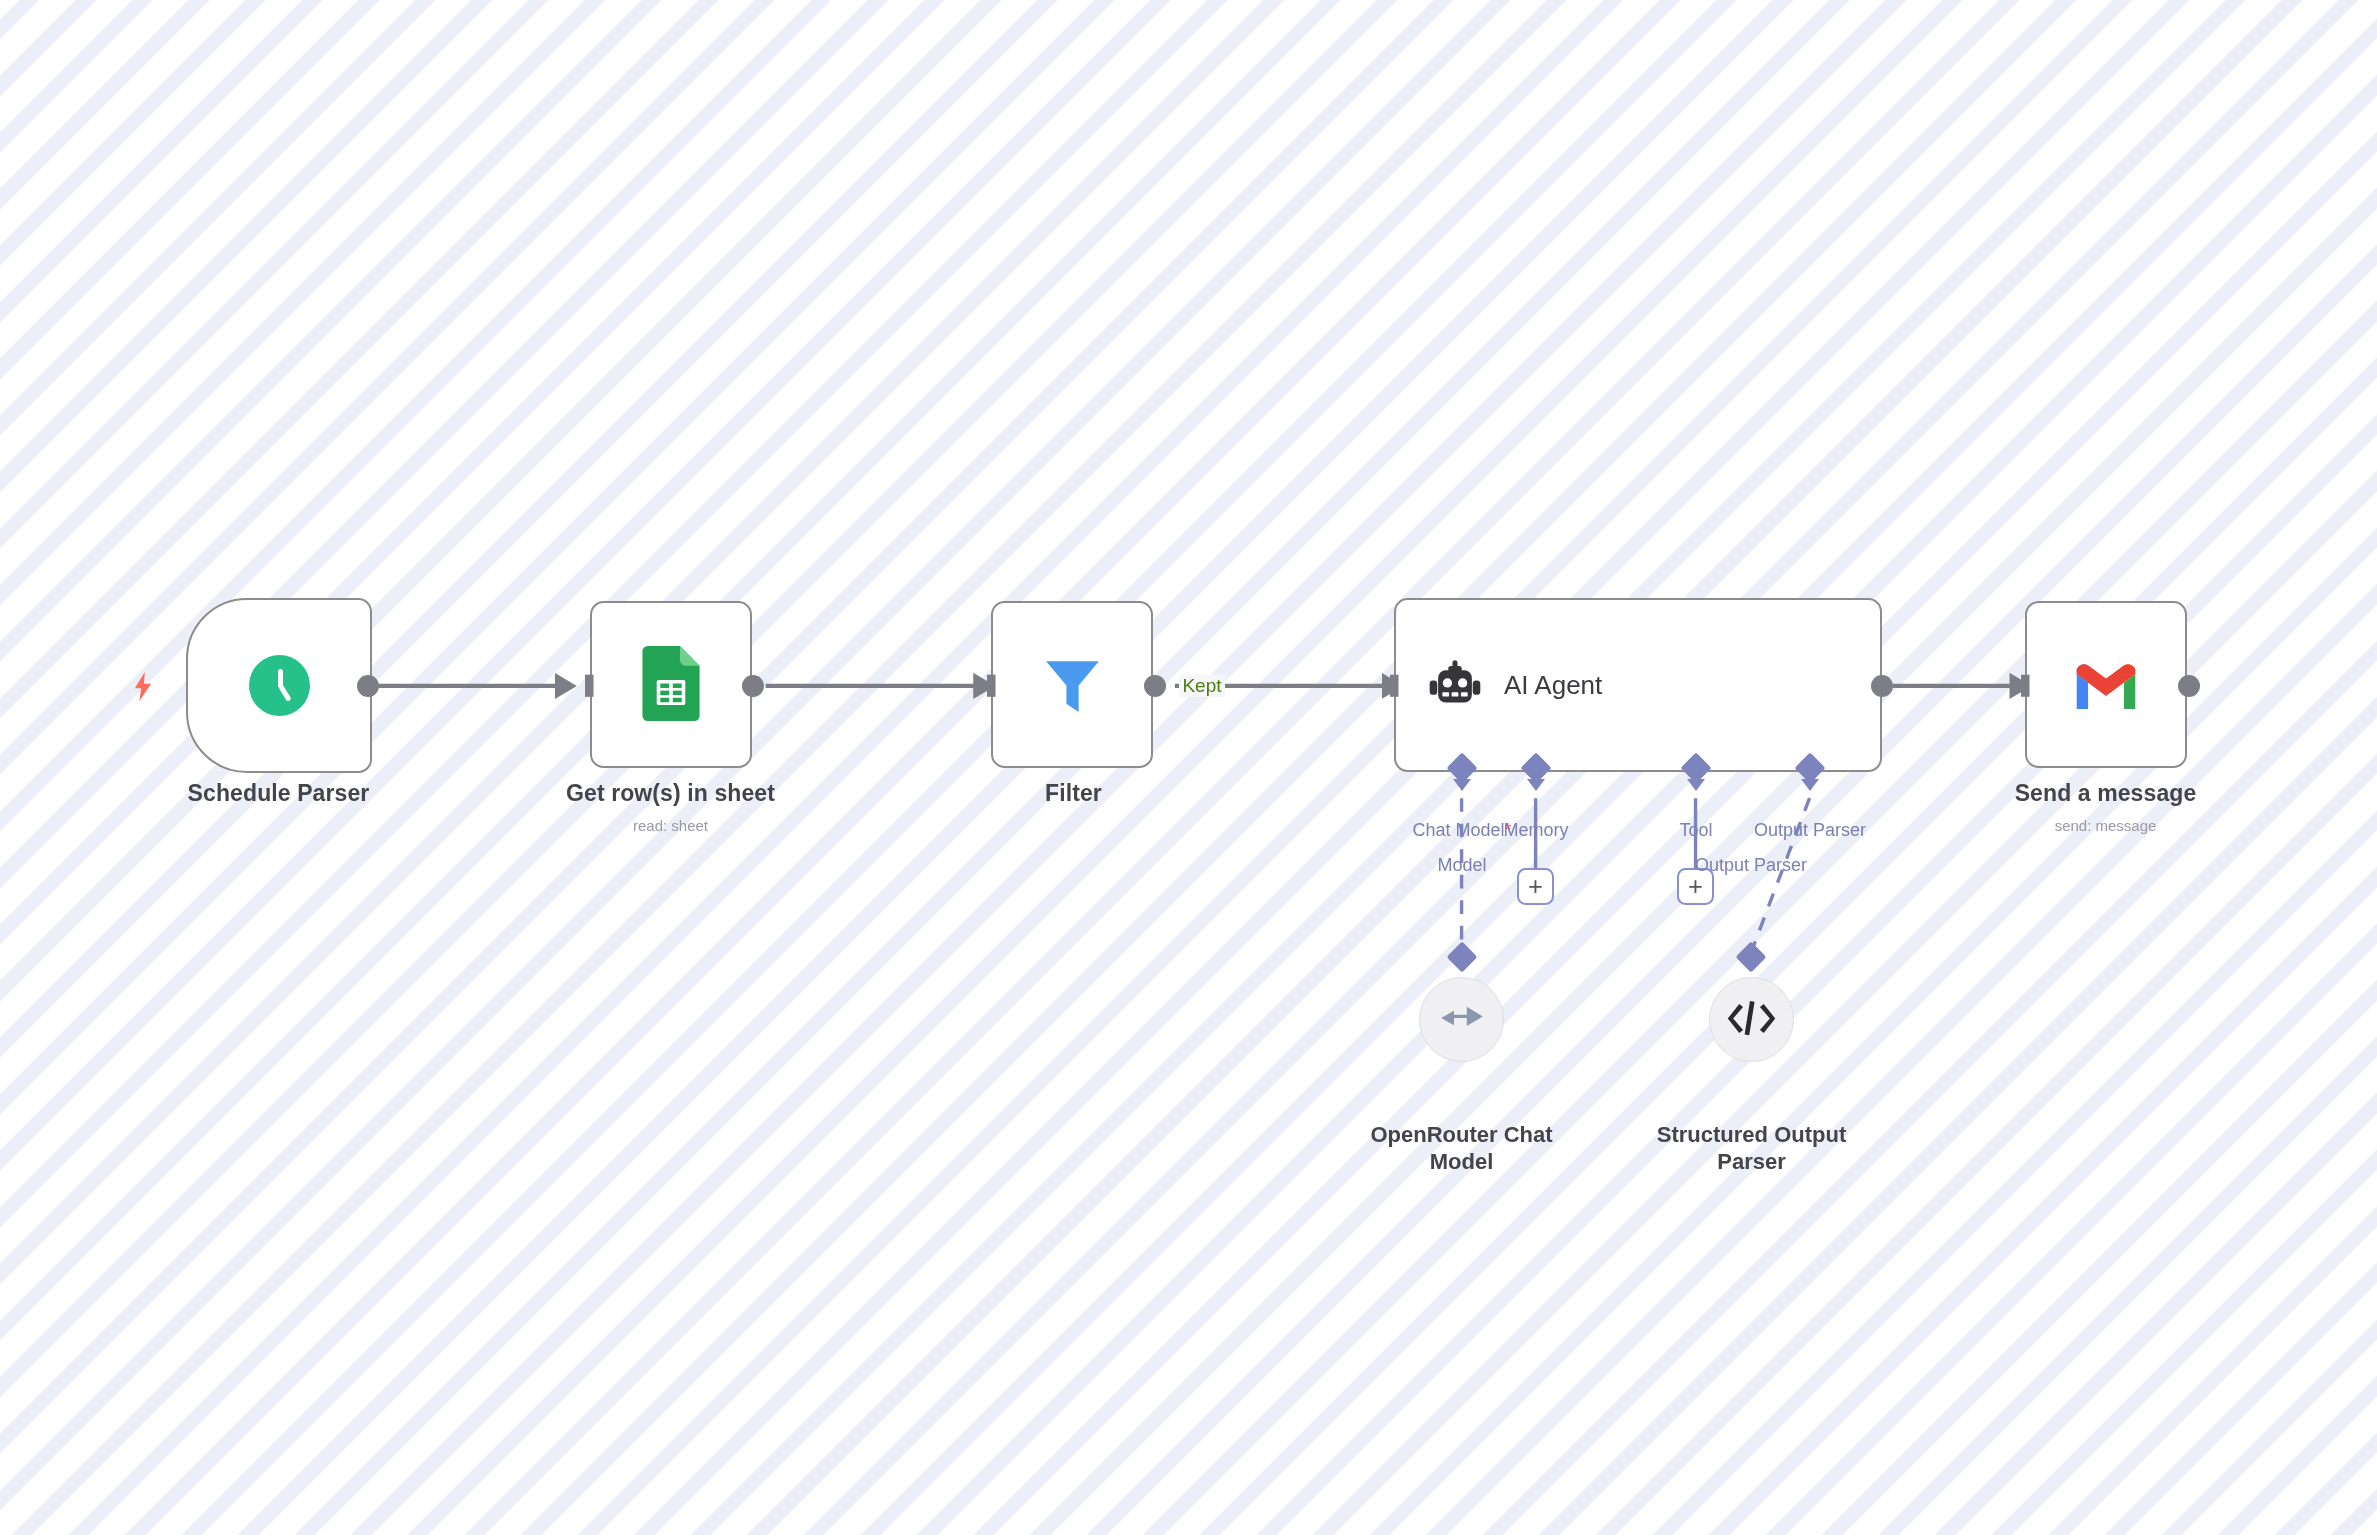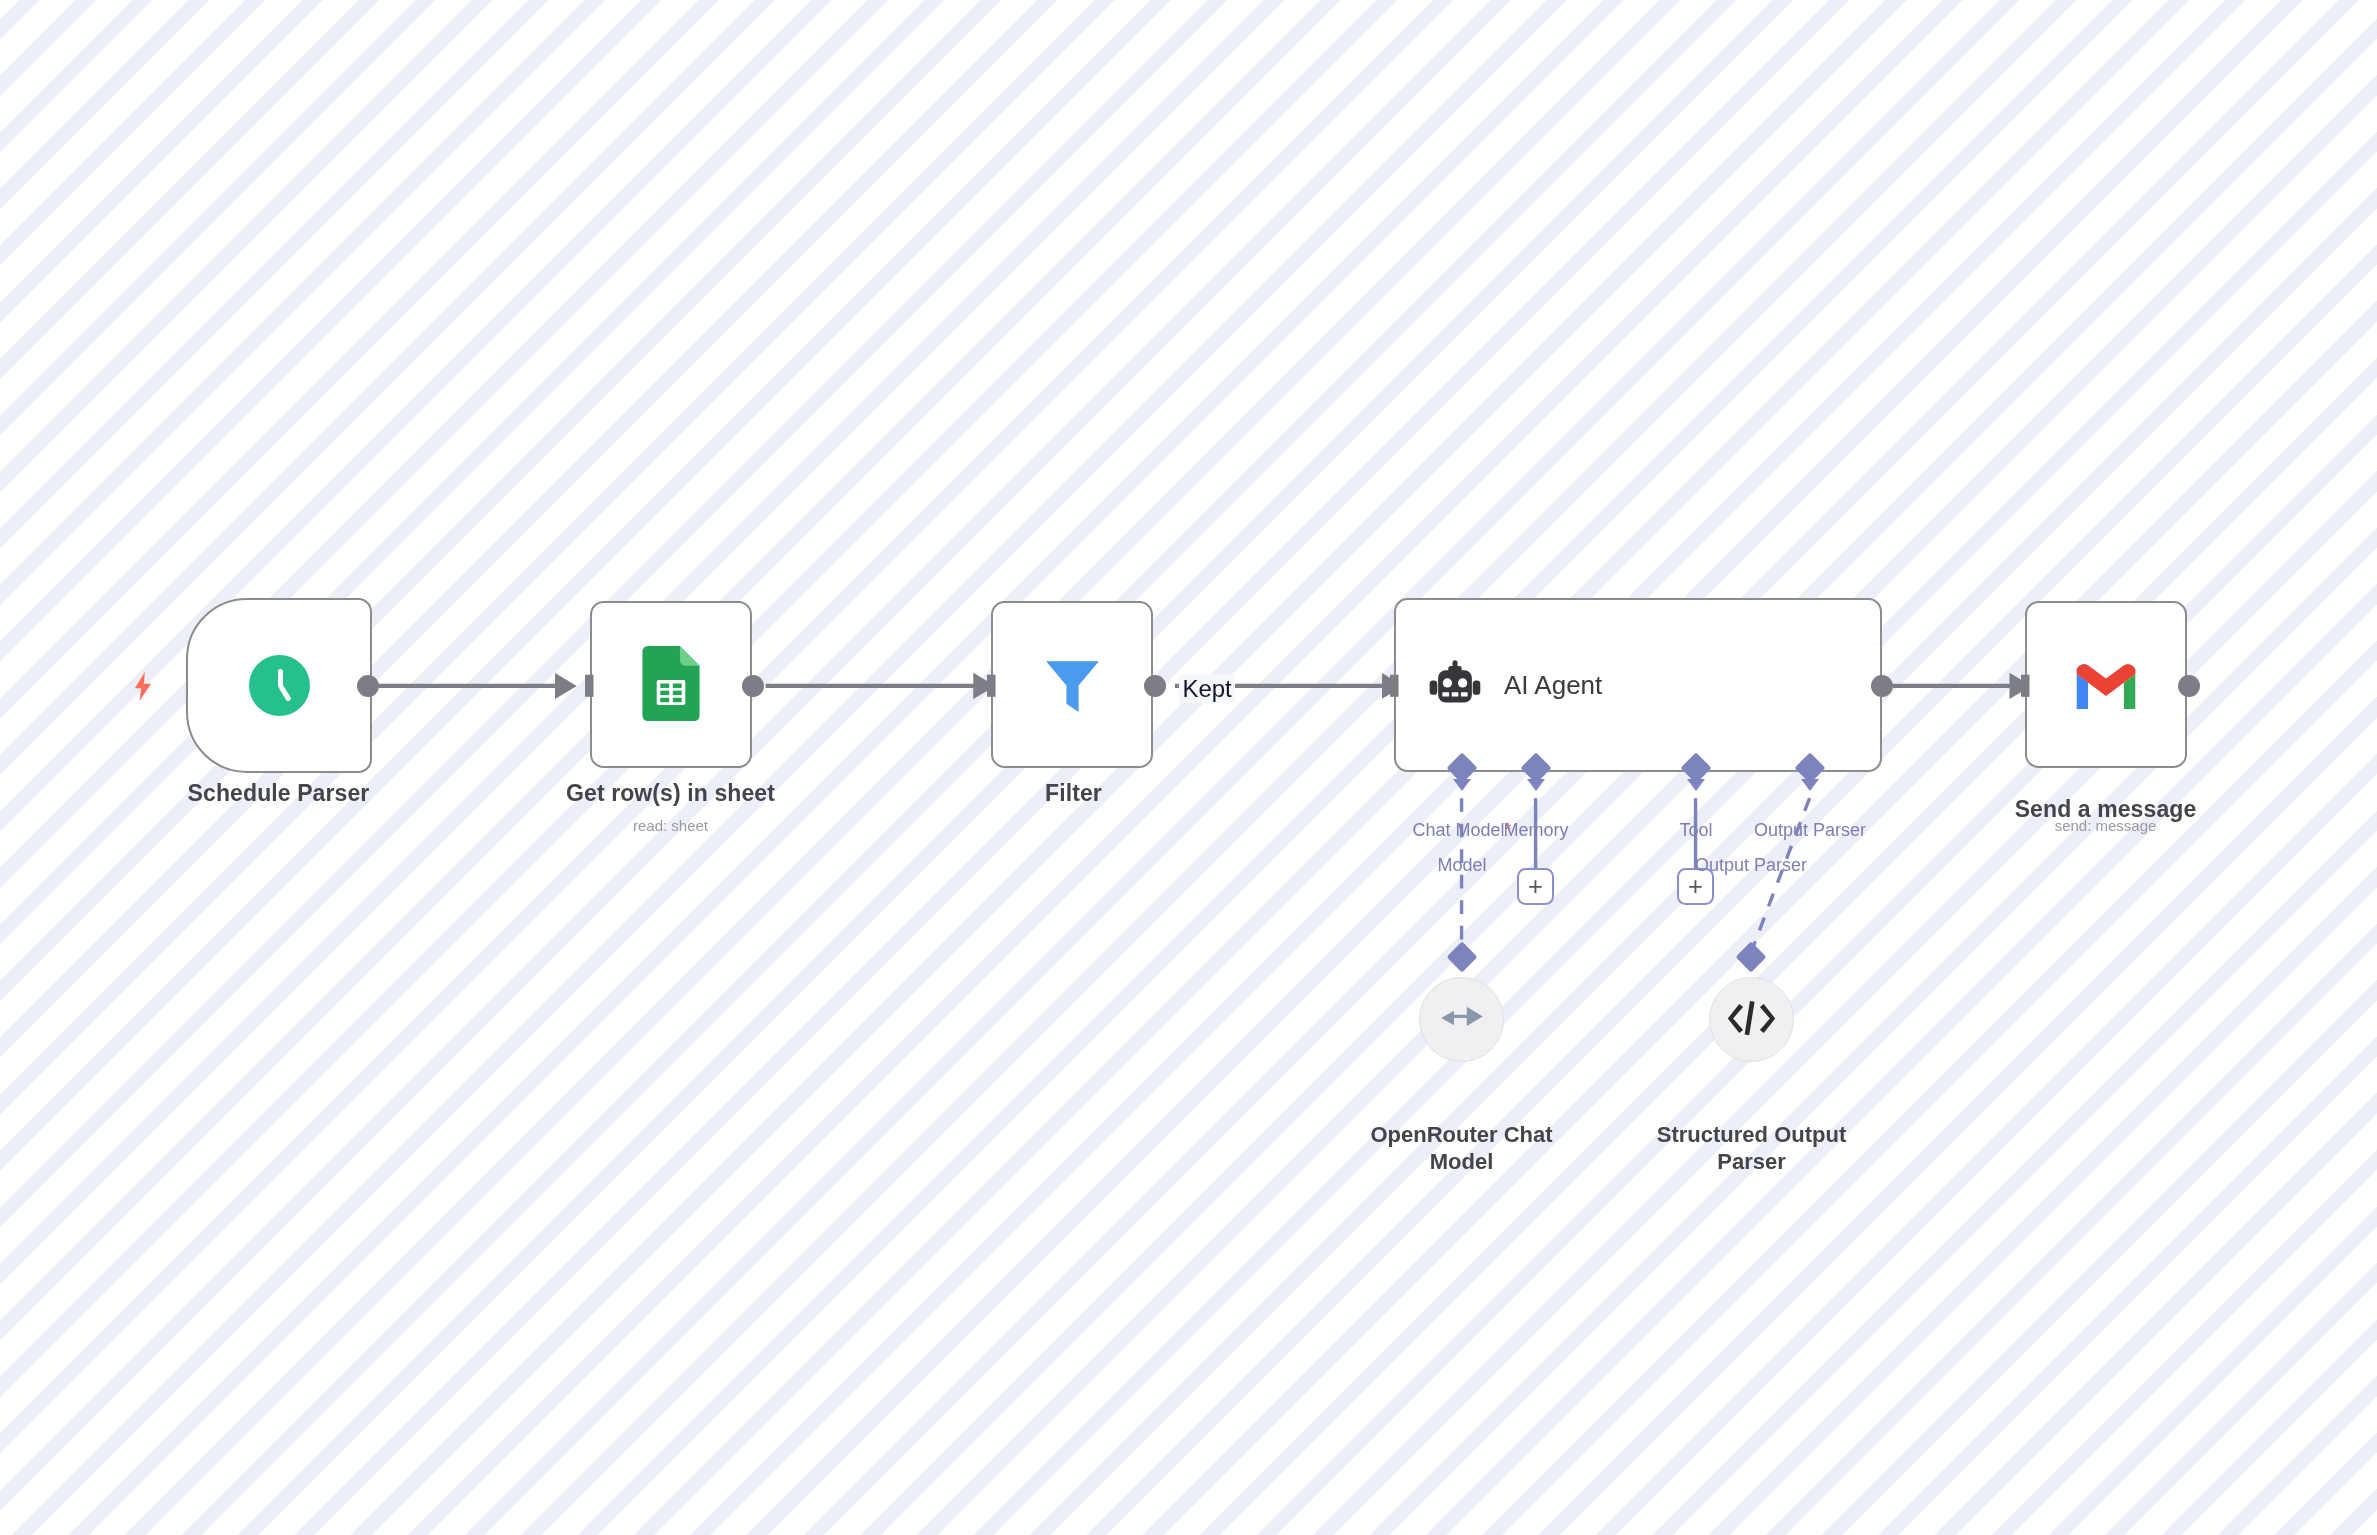--- a/index.html
+++ b/index.html
@@ -122,22 +122,22 @@
   .wire-label {
     position: absolute;
     font-size: 18px;
     color: #7b7fb5;
     white-space: nowrap;
     text-align: center;
     background: transparent;
   }
   .kept-label {
     position: absolute;
-    font-size: 24px;
-    color: #0f172a;
+    font-size: 19px;
+    color: #4d7c0f;
     white-space: nowrap;
     background-color: #f6f6fb;
     padding: 0 3.4px;
   }
 
   .plus-btn {
     position: absolute;
     width: 37px;
     height: 37px;
     background: #ffffff;
@@ -347,21 +347,21 @@
         <path d="M55 8 l-19 14 v18 l19 -14 z" fill="#ea4335"></path>
       </svg>
     </span>
   </div>
   <div class="arrow-in" style="left:2004px; top:673px;">
     <svg viewBox="0 0 30 30" width="25.5" height="25.5">
       <rect x="20" y="2" width="10" height="26" fill="#7d7d85"></rect>
     </svg>
   </div>
   <div class="dot-out" style="left:2178px; top:675px;"></div>
-  <div class="node-title" style="left:1876px; top:780px; width:459px;margin-top:16px;">Send a message</div>
+  <div class="node-title" style="left:1876px; top:780px; width:459px;">Send a message</div>
   <div class="node-sub" style="left:1876px; top:817px; width:459px;">send: message</div>
 
   <div class="port-diamond" style="left:1451px; top:946px;"></div>
   <div class="subnode" style="left:1419px; top:977px;">
     <span>
       <svg viewBox="0 0 60 44" width="48" height="36">
         <path d="M4 22 L20 13 L20 18 L36 18 L36 8 L56 20 L36 32 L36 22 L20 22 L20 31 z" fill="#8a98ad"></path>
       </svg>
     </span>
   </div>

